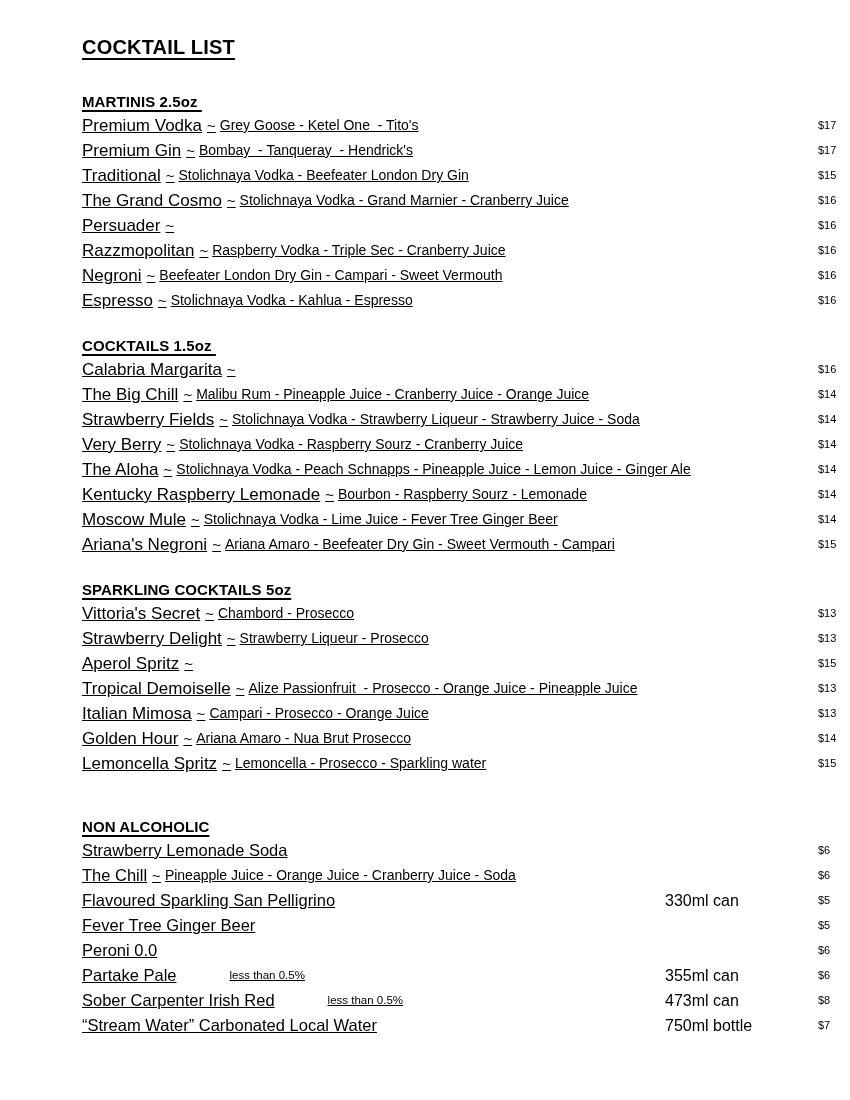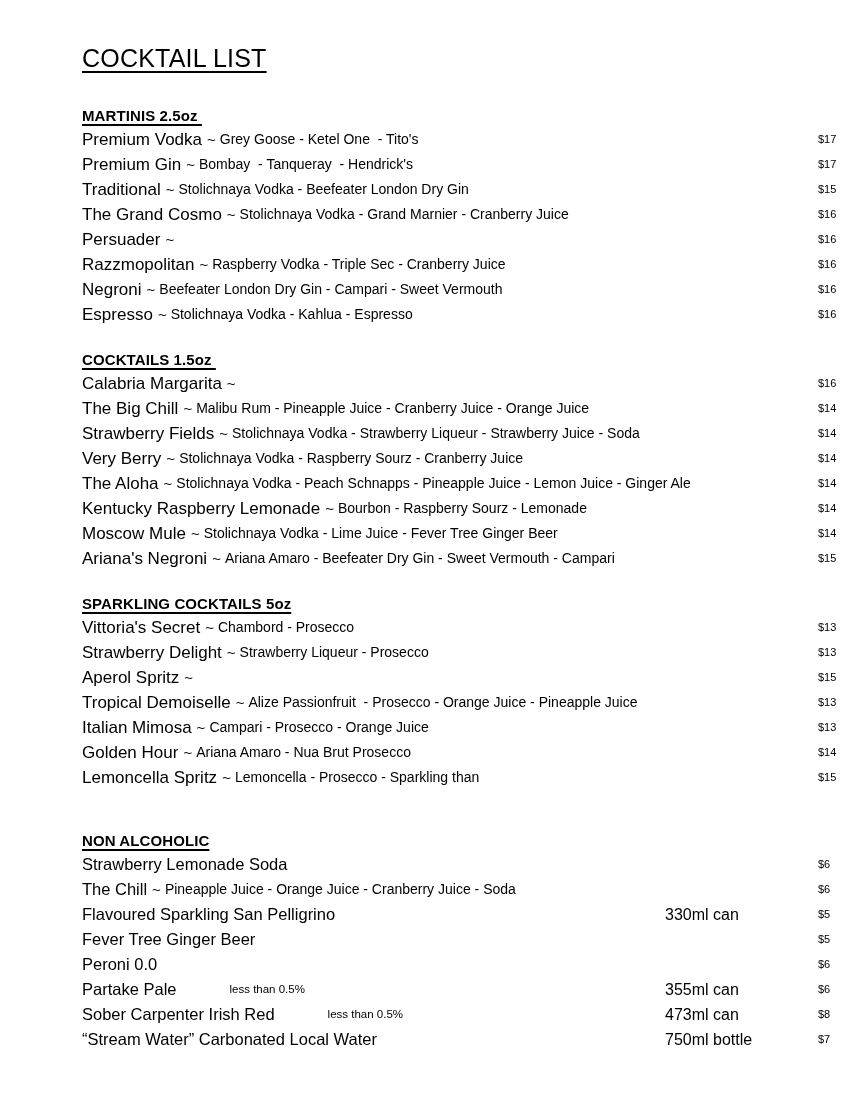--- a/index.html
+++ b/index.html
@@ -16,32 +16,33 @@
   }
   #menu-page {
     position: relative;
     width: 850px;
     height: 1100px;
     background: #ffffff;
     box-sizing: border-box;
     padding: 32px 80px 0 82px;
   }
   #menu-title {
-    font-size: 25px;
-    font-weight: normal;
+    font-size: 20px;
+    font-weight: bold;
     letter-spacing: 0.2px;
     text-decoration: underline;
     text-underline-offset: 4px;
     text-decoration-thickness: 2px;
-    margin: 12px 0 34px 0;
+    margin: 4px 0 34px 0;
     padding: 0;
     display: inline-block;
   }
   .section {
     margin-bottom: 24px;
+    text-decoration: underline;
   }
   .section-header {
     font-size: 15px;
     font-weight: bold;
     letter-spacing: 0.1px;
     text-decoration: underline;
     text-underline-offset: 3px;
     text-decoration-thickness: 1.6px;
     display: inline-block;
     margin: 0 0 3px 0;
@@ -293,21 +294,21 @@
               <span class="item-name">Golden Hour</span>
               <span class="item-tilde">~</span>
               <span class="item-desc">Ariana Amaro - Nua Brut Prosecco</span>
             </div>
             <span class="item-price">$14</span>
           </div>
           <div class="item-row row-abs">
             <div class="item-main">
               <span class="item-name">Lemoncella Spritz</span>
               <span class="item-tilde">~</span>
-              <span class="item-desc">Lemoncella - Prosecco - Sparkling than</span>
+              <span class="item-desc">Lemoncella - Prosecco - Sparkling water</span>
             </div>
             <span class="item-price">$15</span>
           </div>
         </div></div>
     </div>
 
   <div class="gap-na"></div>
 
   <div class="section">
     <div class="section-header">NON ALCOHOLIC</div>

